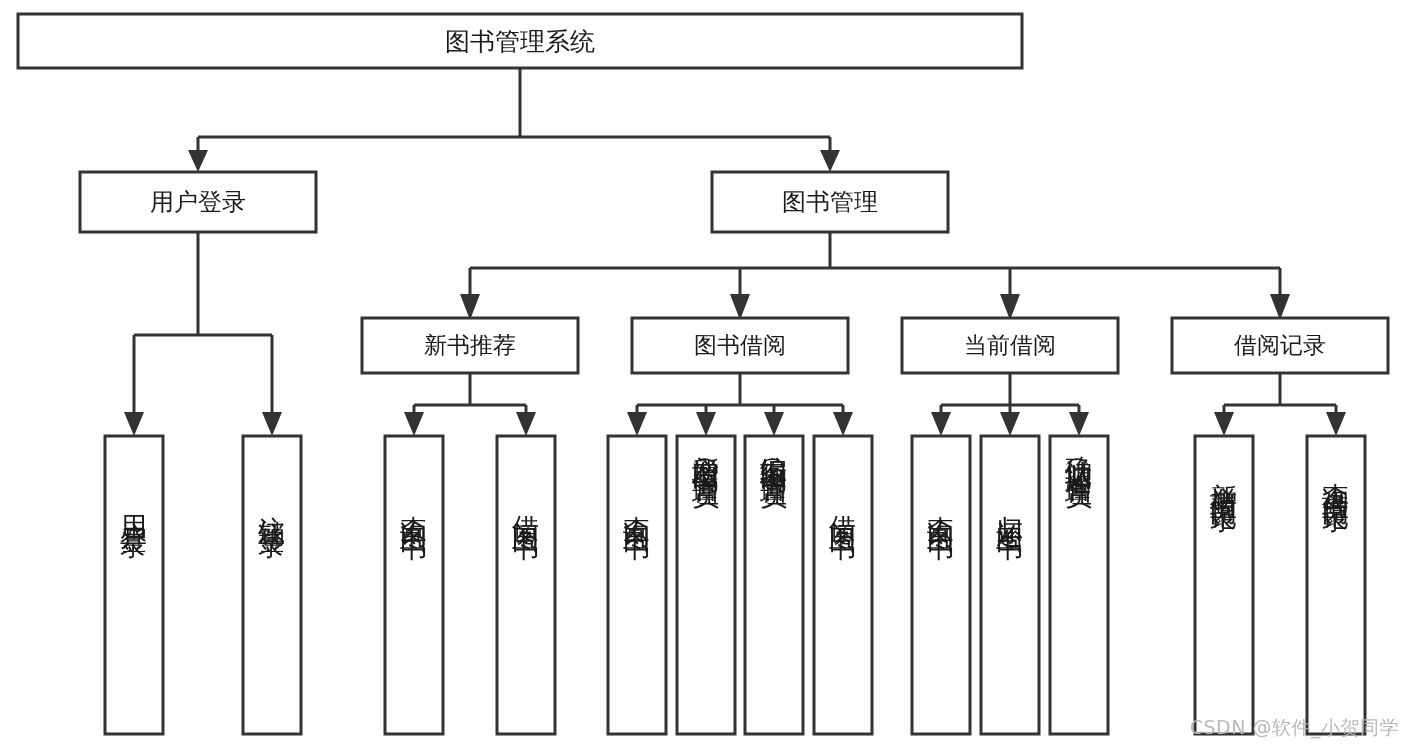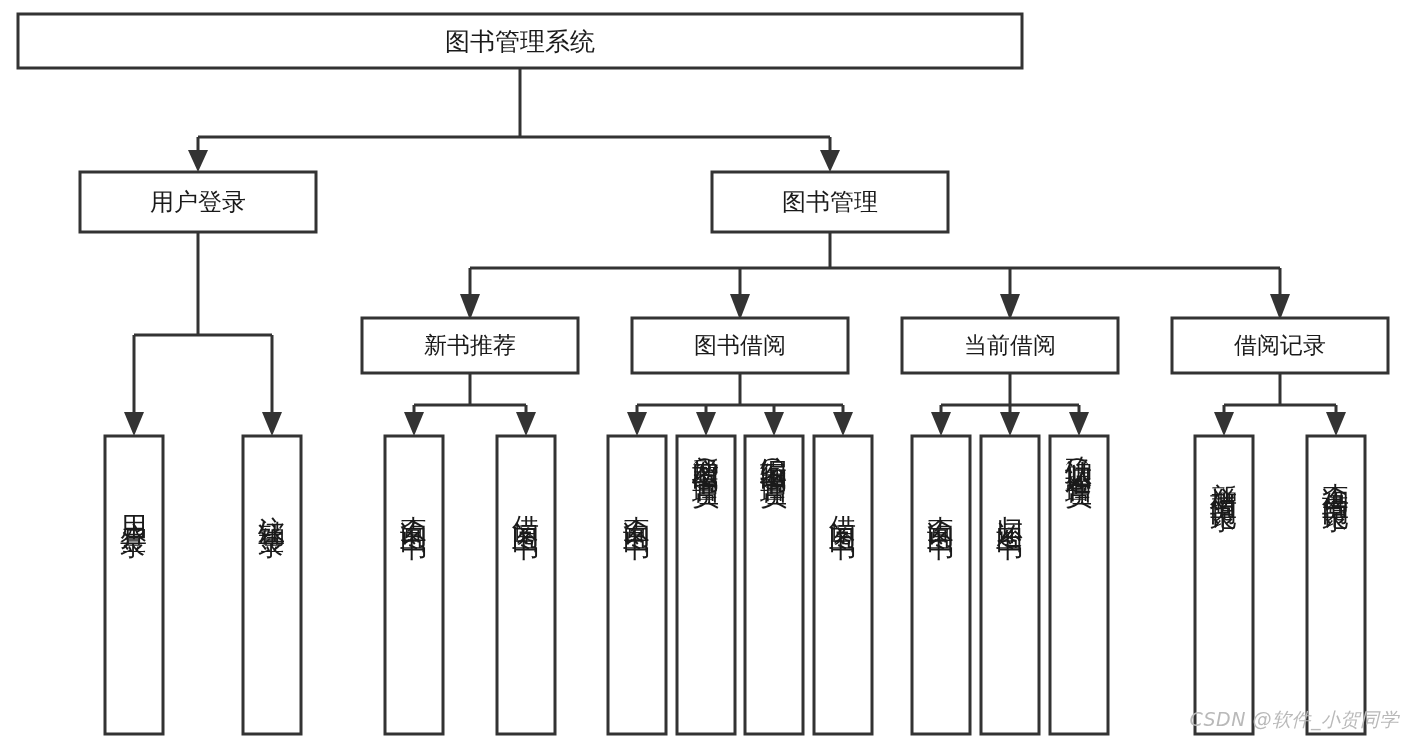--- a/index.html
+++ b/index.html
@@ -47,28 +47,27 @@
     fill: none;
     stroke-linecap: butt;
   }
   .arrow-head {
     fill: #333333;
     stroke: none;
   }
   .watermark {
     position: absolute;
     right: 6px;
-    bottom: 14px;
+    bottom: 6px;
     font-family: "DejaVu Sans", "Liberation Sans", sans-serif;
     font-size: 19px;
     color: #b9b9b9;
     letter-spacing: 0.5px;
     white-space: nowrap;
     user-select: none;
-    font-style: italic;
   }
 </style>
 </head>
 <body>
 
 <div id="diagram-root">
   <svg width="1405" height="747" viewBox="0 0 1405 747" xmlns="http://www.w3.org/2000/svg">
 
     <g>
       <path class="connector" d="M520,68 L520,137"></path>

